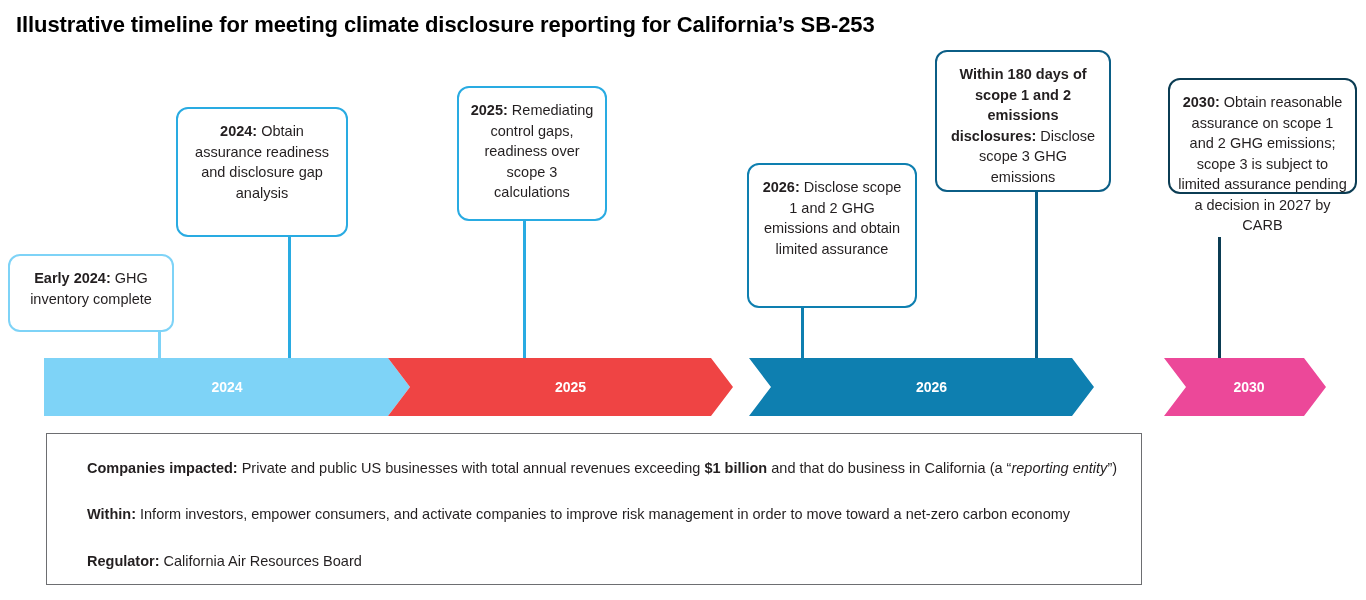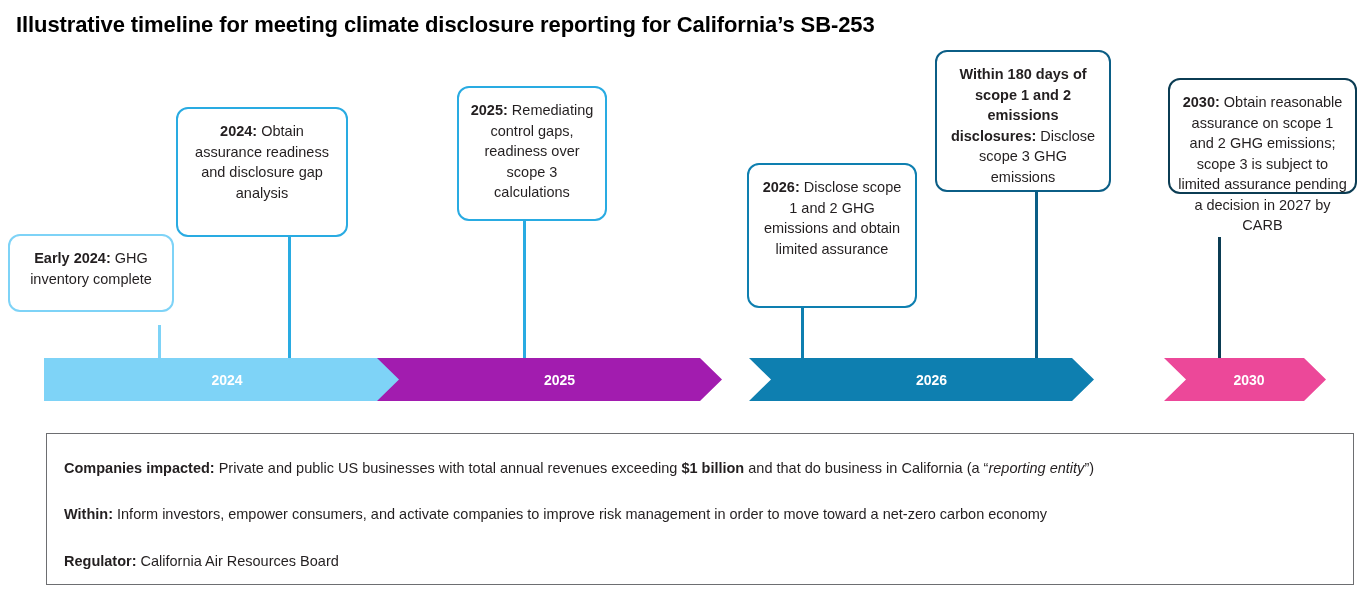--- a/index.html
+++ b/index.html
@@ -58,41 +58,41 @@
   .timeline {
     position: absolute;
     left: 44px;
     top: 358px;
     width: 1300px;
     height: 42px;
   }
   .seg {
     position: absolute;
     top: 0;
-    height: 43px;
+    height: 58px;
     color: #ffffff;
     font-size: 14px;
     font-weight: bold;
     display: flex;
     align-items: center;
     justify-content: center;
   }
   .seg span { position: relative; }
 
   
   .info-panel {
     position: absolute;
     left: 46px;
     top: 433px;
-    width: 1308px;
+    width: 1096px;
     height: 152px;
     box-sizing: border-box;
     border: 1.5px solid #6d6e71;
     background: #ffffff;
-    padding: 24px 22px 0 17px;
+    padding: 24px 22px 0 40px;
   }
   .info-line {
     font-size: 14.5px;
     line-height: 1.4;
     color: #231f20;
     margin-bottom: 26px;
     white-space: nowrap;
   }
   .info-line .lead { font-weight: bold; }
   .info-line .strong { font-weight: bold; }
@@ -103,21 +103,21 @@
 
 <div class="page-title">Illustrative timeline for meeting climate disclosure reporting for California’s SB-253</div>
 
 <div class="connector" style="left:158px; top:325px; height:36px; background:#7ED3F7;"></div>
 <div class="connector" style="left:288px; top:237px; height:124px; background:#29ABE2;"></div>
 <div class="connector" style="left:523px; top:221px; height:140px; background:#29ABE2;"></div>
 <div class="connector" style="left:801px; top:308px; height:53px; background:#0E7FB0;"></div>
 <div class="connector" style="left:1035px; top:192px; height:169px; background:#0B5E86;"></div>
 <div class="connector" style="left:1218px; top:237px; height:124px; background:#0B3C53;"></div>
 
-<div class="callout" style="left:8px; top:234px; width:166px; height:78px; border-color:#7ED3F7;">
+<div class="callout" style="left:8px; top:254px; width:166px; height:78px; border-color:#7ED3F7;">
   <div>
     <span class="lead">Early 2024:</span><span> GHG inventory complete</span>
   </div>
 </div>
 
 <div class="callout" style="left:176px; top:107px; width:172px; height:130px; border-color:#29ABE2;">
   <div>
     <span class="lead">2024:</span><span> Obtain assurance readiness and disclosure gap analysis</span>
   </div>
 </div>
@@ -144,21 +144,21 @@
   <div>
     <span class="lead">2030:</span><span> Obtain reasonable assurance on scope 1 and 2 GHG emissions; scope 3 is subject to limited assurance pending a decision in 2027 by CARB</span>
   </div>
 </div>
 
 <div class="timeline">
   <div class="seg" style="left:0px; width:366px; background:#7ED3F7;
               clip-path: polygon(0 0, 344px 0, 366px 50%, 344px 100%, 0 100%);">
     <span>2024</span>
   </div>
-  <div class="seg" style="left:333px; width:345px; background:#a21caf;
+  <div class="seg" style="left:344px; width:345px; background:#ef4444;
               clip-path: polygon(0 0, 323px 0, 345px 50%, 323px 100%, 0 100%, 22px 50%);">
     <span style="left:10px;">2025</span>
   </div>
   <div class="seg" style="left:705px; width:345px; background:#0E7FB0;
               clip-path: polygon(0 0, 323px 0, 345px 50%, 323px 100%, 0 100%, 22px 50%);">
     <span style="left:10px;">2026</span>
   </div>
   <div class="seg" style="left:1120px; width:162px; background:#ec4899;
               clip-path: polygon(0 0, 140px 0, 162px 50%, 140px 100%, 0 100%, 22px 50%);">
     <span style="left:4px;">2030</span>

